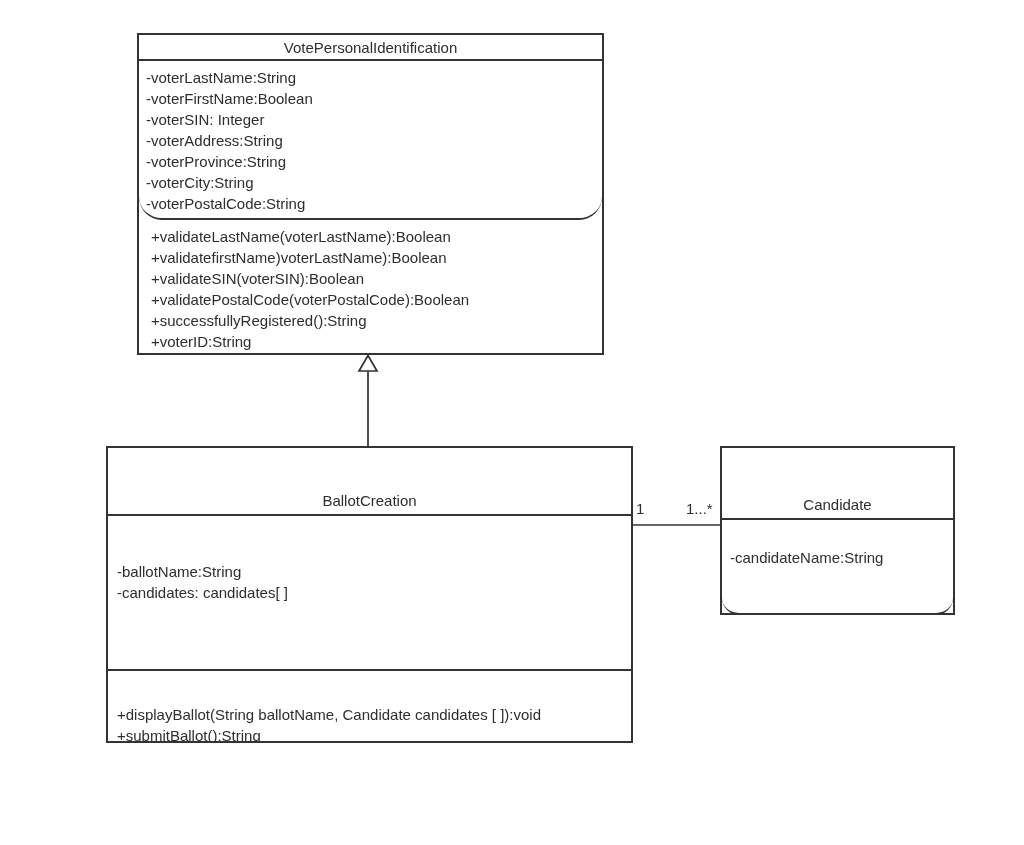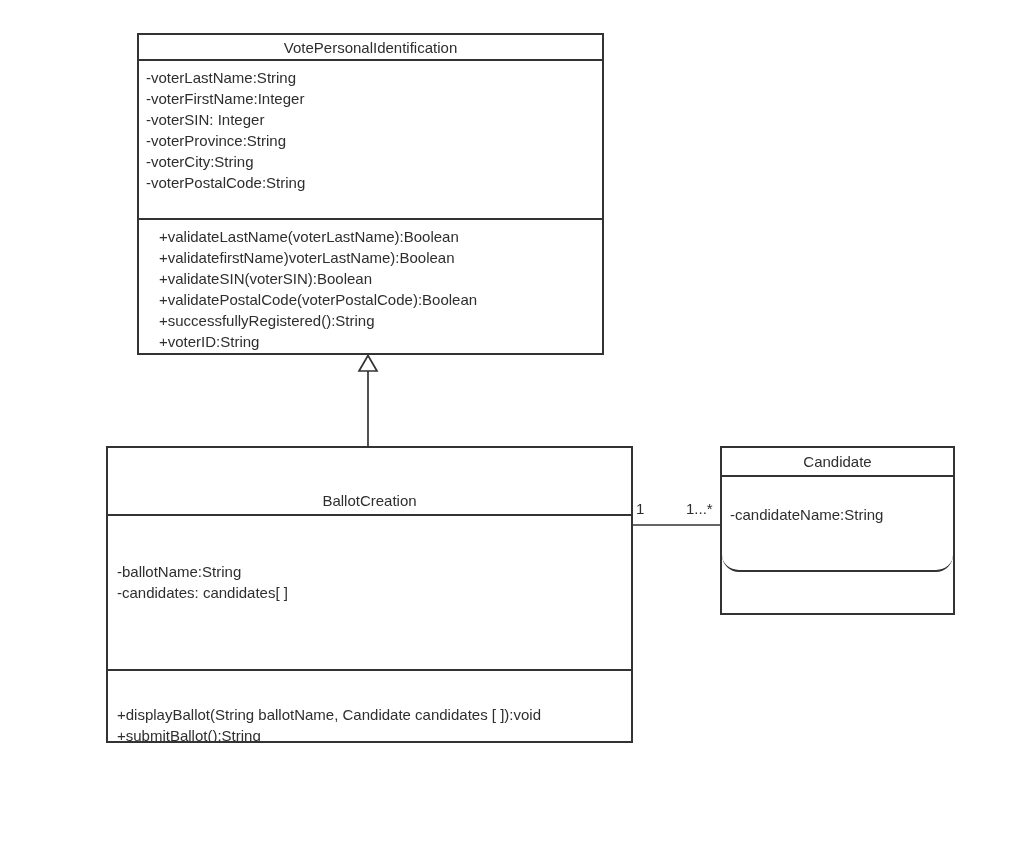--- a/index.html
+++ b/index.html
@@ -34,32 +34,32 @@
     line-height: 21px;
     flex: 0 0 auto;
     overflow: hidden;
   }
   .uml-compartment.with-divider { border-bottom: 2px solid #333333; }
   .uml-line { white-space: pre; }
 
   
   #class-vpi { left: 137px; top: 33px; width: 467px; height: 322px; }
   #class-vpi .uml-title { height: 26px; }
-  #class-vpi .attrs   { height: 159px; padding: 6px 6px 0 7px; }
-  #class-vpi .methods { flex: 1 1 auto; padding: 6px 6px 0 20px; border-radius: 29px; }
+  #class-vpi .attrs   { height: 159px; padding: 6px 6px 0 7px; border-radius: 23px; }
+  #class-vpi .methods { flex: 1 1 auto; padding: 6px 6px 0 12px; border-radius: 29px; }
 
   
   #class-ballot { left: 106px; top: 446px; width: 527px; height: 297px; }
   #class-ballot .uml-title { height: 29px; margin-top: 39px; }
   #class-ballot .attrs   { height: 155px; padding: 45px 6px 18px 9px; }
   #class-ballot .methods { flex: 1 1 auto; padding: 33px 6px 4px 9px; }
 
   
   #class-candidate { left: 720px; top: 446px; width: 235px; height: 169px; }
-  #class-candidate .uml-title { height: 29px; }
+  #class-candidate .uml-title { height: 29px; margin-top: 43px; }
   #class-candidate .attrs   { height: 95px; padding: 27px 4px 0 8px; border-radius: 17px; }
   #class-candidate .methods { flex: 1 1 auto; }
 
   .connectors {
     position: absolute;
     left: 0; top: 0;
     width: 1024px; height: 845px;
     pointer-events: none;
   }
   .multiplicity {
@@ -84,22 +84,23 @@
 
     <g>
       <line x1="633" y1="525" x2="720" y2="525" stroke="#333333" stroke-width="1.7"></line>
     </g>
   </svg>
 
   <div class="uml-class" id="class-vpi">
     <div class="uml-title">VotePersonalIdentification</div>
     <div class="uml-compartment with-divider attrs">
       <div class="uml-line">-voterLastName:String</div>
-      <div class="uml-line">-voterFirstName:Integer</div>
+      <div class="uml-line">-voterFirstName:Boolean</div>
       <div class="uml-line">-voterSIN: Integer</div>
+      <div class="uml-line">-voterAddress:String</div>
       <div class="uml-line">-voterProvince:String</div>
       <div class="uml-line">-voterCity:String</div>
       <div class="uml-line">-voterPostalCode:String</div>
     </div>
     <div class="uml-compartment methods">
       <div class="uml-line">+validateLastName(voterLastName):Boolean</div>
       <div class="uml-line">+validatefirstName)voterLastName):Boolean</div>
       <div class="uml-line">+validateSIN(voterSIN):Boolean</div>
       <div class="uml-line">+validatePostalCode(voterPostalCode):Boolean</div>
       <div class="uml-line">+successfullyRegistered():String</div>

